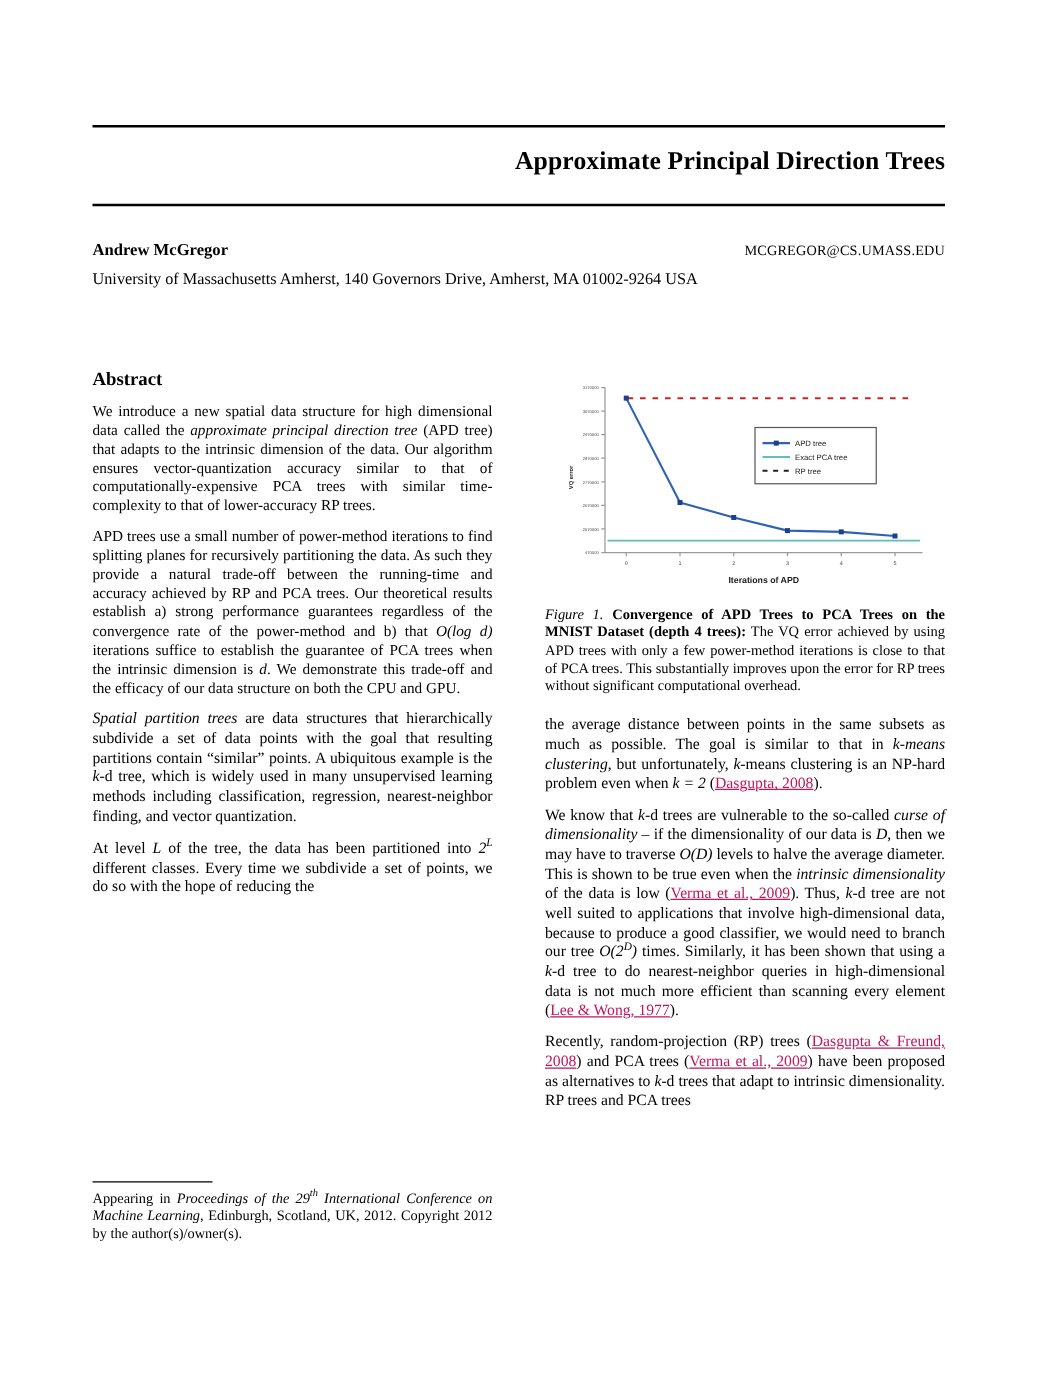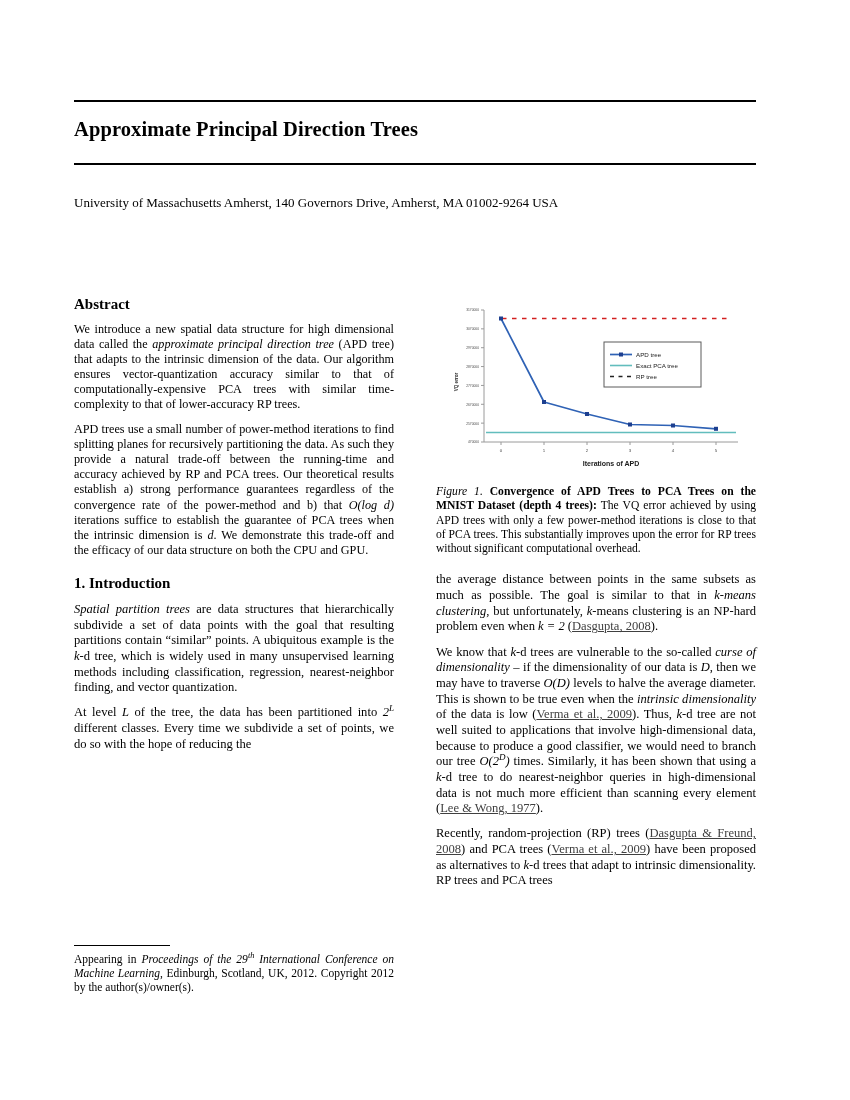--- a/index.html
+++ b/index.html
@@ -37,21 +37,21 @@
   .rule-bot {
     position: absolute;
     left: 0; top: 163px;
     width: 682px; height: 2px;
     background: #000;
   }
   .doc-title {
     position: absolute;
     left: 0; top: 118px;
     width: 682px;
-    text-align: left;
+    text-align: right;
     font-size: 20.5px;
     font-weight: bold;
     letter-spacing: .1px;
     color: #000;
   }
 
   
   .authors {
     position: absolute;
     left: 0; top: 191px;
@@ -109,21 +109,21 @@
     font-size: 12.2px;
     line-height: 15.1px;
   }
   .sec-head {
     font-size: 15px;
     font-weight: bold;
     margin: 17px 0 10px 0;
     color: #000;
   }
   i, .it { font-style: italic; }
-  .cite { color: #404040; }
+  .cite { color: #be185d; }
   .mathi { font-style: italic; font-family: "Liberation Serif", serif; }
   sup { font-size: 72%; line-height: 0; }
 
   
   .footnote {
     position: absolute;
     left: 0;
     top: 945px;
     width: 320px;
   }
@@ -190,32 +190,35 @@
 <body>
 
 <div class="page">
  <div class="sheet">
 
   <div class="rule-top"></div>
   <div class="doc-title">Approximate Principal Direction Trees</div>
   <div class="rule-bot"></div>
 
   <div class="authors">
+    <div class="author-row">
+      <span class="author-name">Andrew McGregor</span>
+      <span class="author-email">MCGREGOR@CS.UMASS.EDU</span>
+    </div>
     <div class="affiliation">University of Massachusetts Amherst, 140 Governors Drive, Amherst, MA 01002-9264 USA</div>
   </div>
 
   <div class="col col-left">
 
     <div class="abstract-head">Abstract</div>
 
     <p class="body abs"><span>We introduce a new spatial data structure for high dimensional data called the </span><i>approximate principal direction tree</i><span> (APD tree) that adapts to the intrinsic dimension of the data. Our algorithm ensures vector-quantization accuracy similar to that of computationally-expensive PCA trees with similar time-complexity to that of lower-accuracy RP trees.</span></p>
 
     <p class="body abs"><span>APD trees use a small number of power-method iterations to find splitting planes for recursively partitioning the data. As such they provide a natural trade-off between the running-time and accuracy achieved by RP and PCA trees. Our theoretical results establish a) strong performance guarantees regardless of the convergence rate of the power-method and b) that </span><span class="mathi">O(log d)</span><span> iterations suffice to establish the guarantee of PCA trees when the intrinsic dimension is </span><span class="mathi">d</span><span>. We demonstrate this trade-off and the efficacy of our data structure on both the CPU and GPU.</span></p>
 
-    <div class="sec-head">1. Introduction</div>
 
     <p class="body"><i>Spatial partition trees</i><span> are data structures that hierarchically subdivide a set of data points with the goal that resulting partitions contain “similar” points. A ubiquitous example is the </span><span class="mathi">k</span><span>-d tree, which is widely used in many unsupervised learning methods including classification, regression, nearest-neighbor finding, and vector quantization.</span></p>
 
     <p class="body"><span>At level </span><span class="mathi">L</span><span> of the tree, the data has been partitioned into </span><span class="mathi">2</span><sup class="mathi">L</sup><span> different classes. Every time we subdivide a set of points, we do so with the hope of reducing the</span></p>
   </div>
 
   <div class="footnote">
     <div class="fn-rule"></div>
     <p><span>Appearing in </span><i><span>Proceedings of the 29</span><sup>th</sup><span> International Conference on Machine Learning</span></i><span>, Edinburgh, Scotland, UK, 2012. Copyright 2012 by the author(s)/owner(s).</span></p>
   </div>

